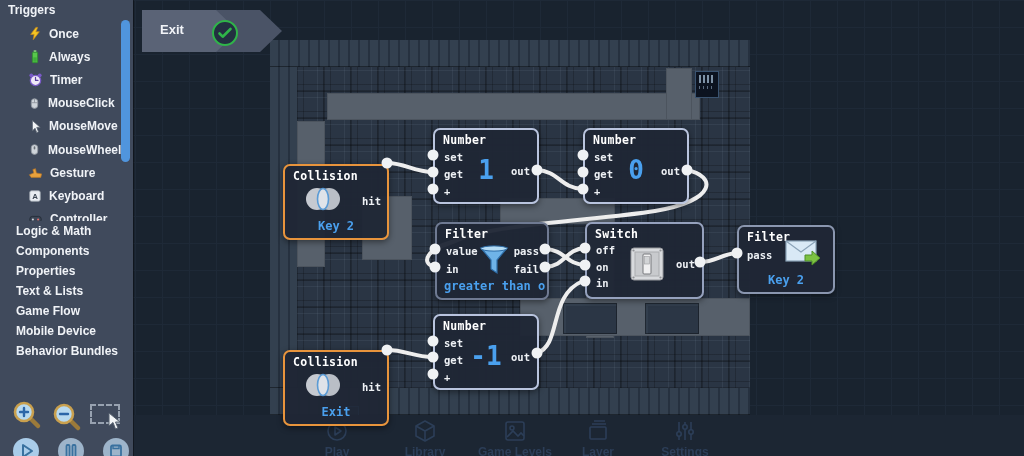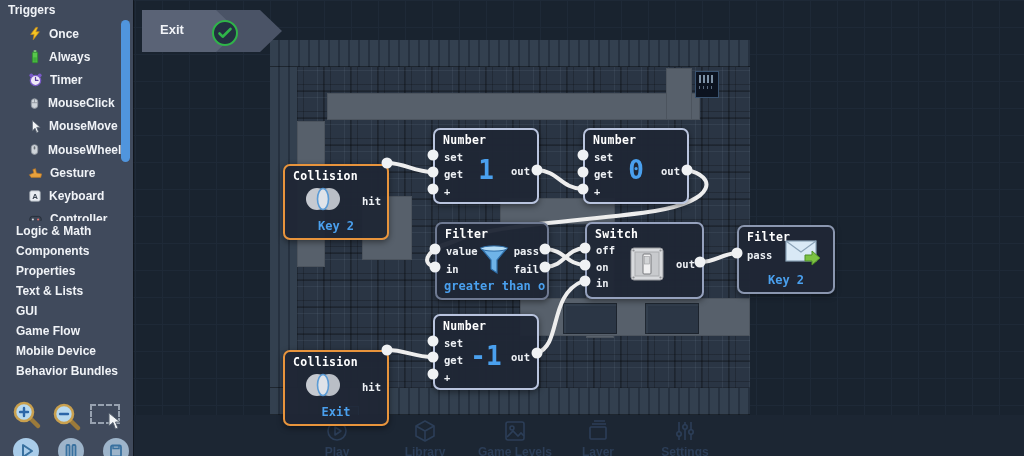--- a/index.html
+++ b/index.html
@@ -339,21 +339,20 @@
           </svg>
         <span>Controller</span>
       </div>
     </div>
 
     <div id="sb-cats">
       <div class="sb-cat">Logic &amp; Math</div>
       <div class="sb-cat">Components</div>
       <div class="sb-cat">Properties</div>
       <div class="sb-cat">Text &amp; Lists</div>
-      <div class="sb-cat">GUI</div>
       <div class="sb-cat">Game Flow</div>
       <div class="sb-cat">Mobile Device</div>
       <div class="sb-cat">Behavior Bundles</div>
     </div>
 
     <div id="sb-scroll"></div>
 
     <div id="sb-tools">
       <svg style="position:absolute;left:12px;top:0" width="30" height="30" viewBox="0 0 30 30">
         <line x1="18" y1="18" x2="26" y2="26" stroke="#9b7a3a" stroke-width="4.5" stroke-linecap="round"></line>

